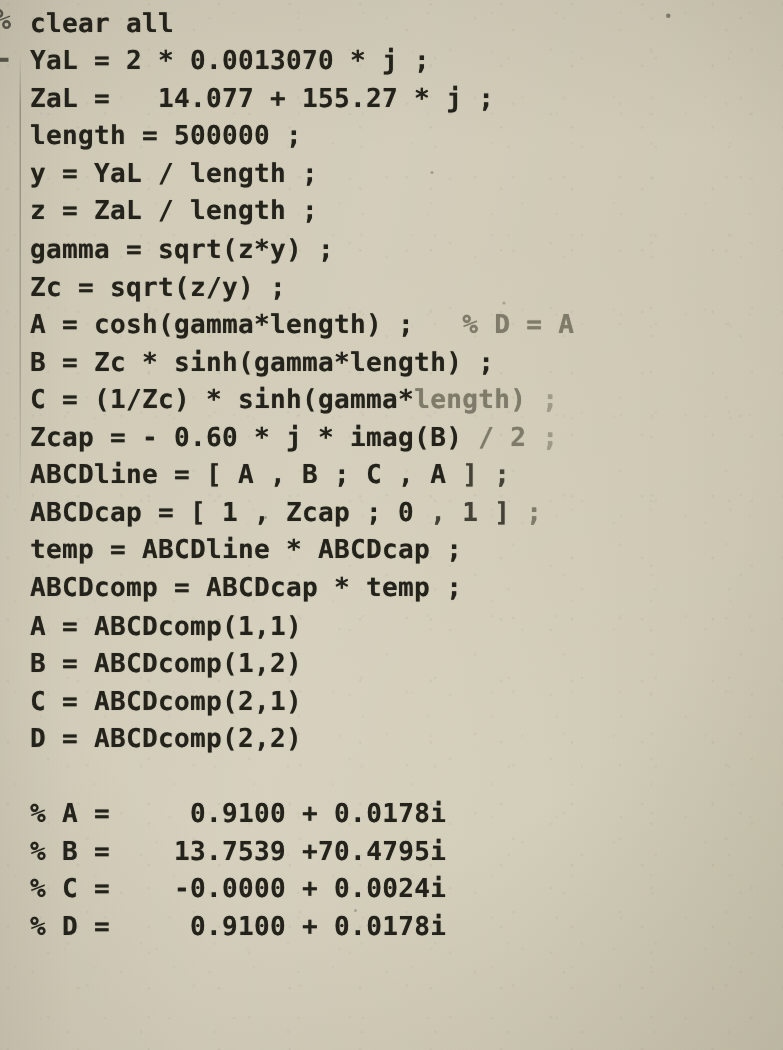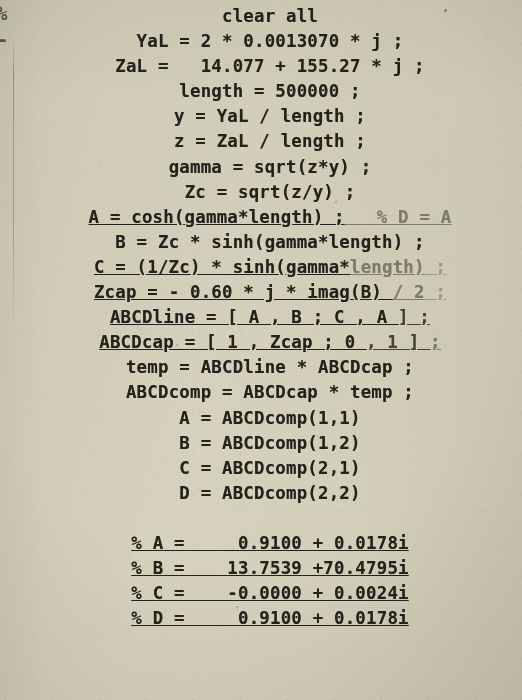--- a/index.html
+++ b/index.html
@@ -99,36 +99,35 @@
     margin: 0;
     padding: 0;
     font-family: "DejaVu Sans Mono", "Liberation Mono", monospace;
     font-size: 17.4px;
     line-height: 25.1px;
     font-weight: bold;
     color: #27261f;
     white-space: pre;
     letter-spacing: 0.2px;
     text-shadow: 0 0 0.6px rgba(40,38,30,0.45);
-    text-align: center;
   }
 
   .line {
     white-space: pre;
     min-height: 25.1px;
   }
   .line.blank { color: transparent; }
 
   
   .ink-dark   { color: #23221b; }
   .ink-mid    { color: #3a382e; opacity: 0.93; }
   .ink-faint  { color: #6d6a59; opacity: 0.82; }
   .ink-vfaint { color: #8d8a77; opacity: 0.74; }
 
-  .frag { white-space: pre; text-decoration: underline; }
+  .frag { white-space: pre; }
 </style>
 </head>
 <body>
 
 <div id="page">
 
   <div id="grain"></div>
 
   <div id="edge-rule"></div>
 

